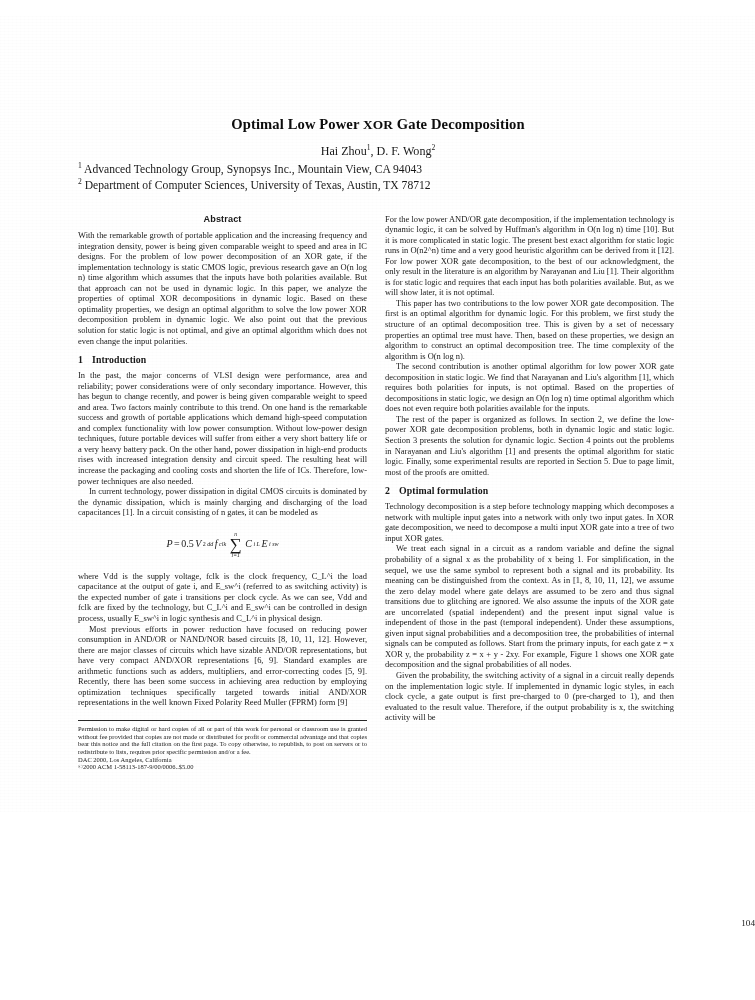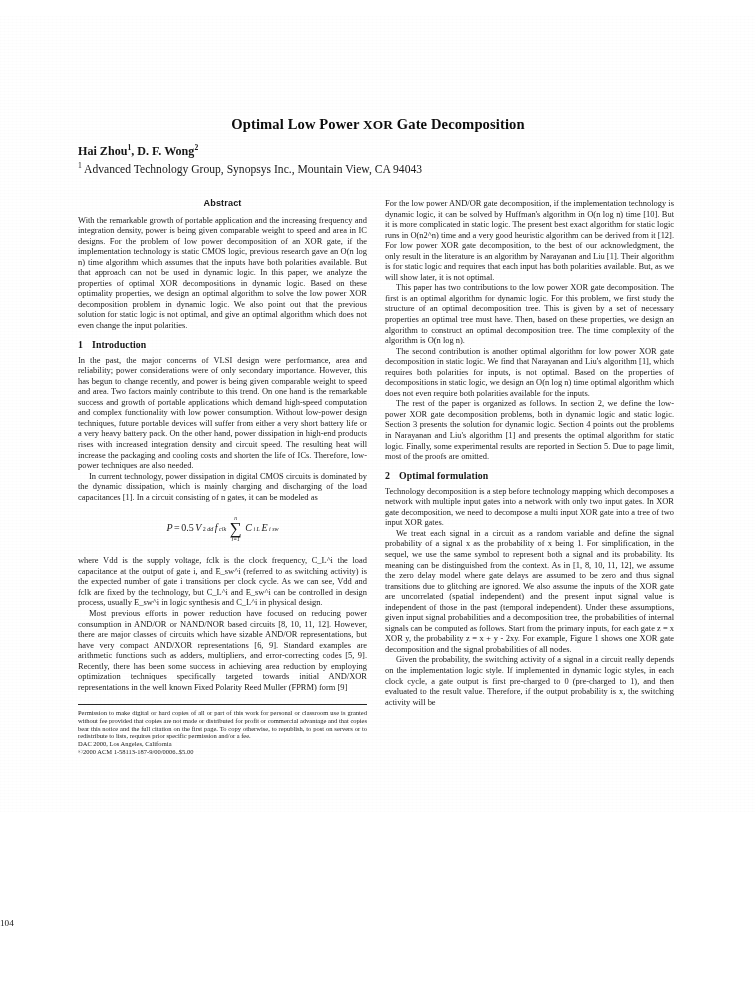--- a/index.html
+++ b/index.html
@@ -51,23 +51,23 @@
     letter-spacing: .1px;
     margin: 0 0 11px 0;
     color: #0f0f0f;
   }
   .title .sc {
     font-variant: small-caps;
     font-size: 13.4px;
     font-weight: bold;
   }
   .authors {
+    text-align: center;
     font-size: 12.1px;
     margin: 0 0 4px 0;
-    font-weight: bold;
   }
   .affil {
     text-align: left;
     font-size: 11.6px;
     margin: 0 0 2.5px 0;
   }
   sup {
     font-size: 7.6px;
     vertical-align: super;
     line-height: 0;
@@ -165,37 +165,38 @@
   }
   .notice p { margin: 0; text-indent: 0; }
   .notice .tight { text-align: left; }
 
   
   .pageno {
     position: absolute;
     left: 0;
     right: 0;
     top: 902px;
-    text-align: left;
+    text-align: right;
     font-size: 9.2px;
   }
 </style>
 </head>
 <body>
 
 <div class="page">
 
   <div class="content">
 
     <h1 class="title"><span>Optimal Low Power </span><span class="sc">XOR</span><span> Gate Decomposition</span></h1>
 
     <div class="authors"><span>Hai Zhou</span><sup>1</sup><span>, </span><span>D. F. Wong</span><sup>2</sup></div>
 
     <div class="affil"><sup>1</sup><span> Advanced Technology Group, Synopsys Inc., Mountain View, CA 94043</span></div>
 
+    <div class="affil"><sup>2</sup><span> Department of Computer Sciences, University of Texas, Austin, TX 78712</span></div>
 
     <div class="columns">
 
       <div class="col">
 
         <h2 class="abstract-head">Abstract</h2>
         <p class="noindent">With the remarkable growth of portable application and the increasing frequency and integration density, power is being given comparable weight to speed and area in IC designs. For the problem of low power decomposition of an XOR gate, if the implementation technology is static CMOS logic, previous research gave an O(n log n) time algorithm which assumes that the inputs have both polarities available. But that approach can not be used in dynamic logic. In this paper, we analyze the properties of optimal XOR decompositions in dynamic logic. Based on these optimality properties, we design an optimal algorithm to solve the low power XOR decomposition problem in dynamic logic. We also point out that the previous solution for static logic is not optimal, and give an optimal algorithm which does not even change the input polarities.</p>
 
         <h2 class="section-head"><span class="num">1</span><span>Introduction</span></h2>
 

